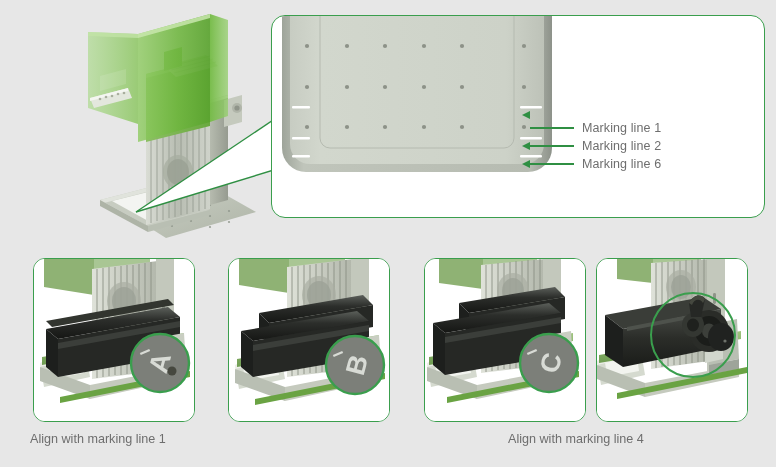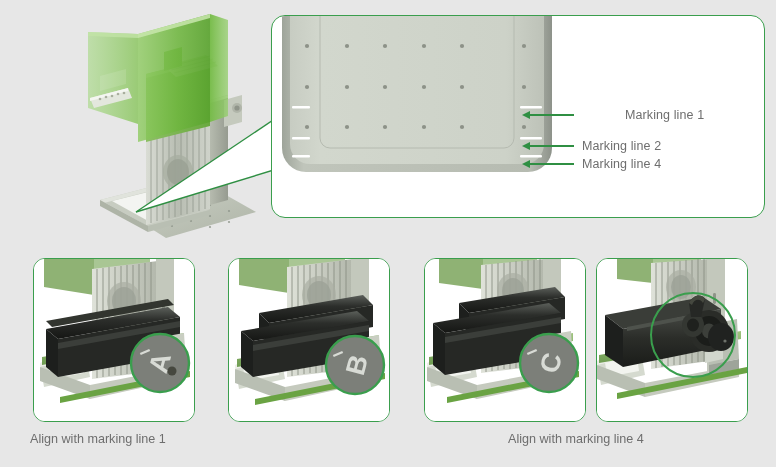--- a/index.html
+++ b/index.html
@@ -266,33 +266,33 @@
       </svg>
     </div>
   </div>
 
   <div class="leaders">
 
     <div class="arrow-head" style="left:6px;top:13px;"></div>
     <div class="arrow-head" style="left:6px;top:44px;"></div>
     <div class="arrow-head" style="left:6px;top:62px;"></div>
 
-    <div class="leader-row" style="left:14px;top:10px;gap:43px;">
+    <div class="leader-row" style="left:14px;top:23px;">
       <span class="leader-line"></span>
       <span class="leader-text">Marking line 1</span>
     </div>
 
     <div class="leader-row" style="left:14px;top:41px;text-align:right;">
       <span class="leader-line"></span>
       <span class="leader-text">Marking line 2</span>
     </div>
 
     <div class="leader-row" style="left:14px;top:59px;">
       <span class="leader-line"></span>
-      <span class="leader-text">Marking line 4</span>
+      <span class="leader-text">Marking line 6</span>
     </div>
   </div>
 
   <div class="panels">
 
     <div class="panel" style="left:33px;width:162px;">
       <svg width="162" height="164" viewBox="0 0 162 164" xmlns="http://www.w3.org/2000/svg">
         <defs>
           <linearGradient id="pMetalA" x1="0" y1="0" x2="1" y2="0">
             <stop offset="0" stop-color="#dfe2d9"></stop>

